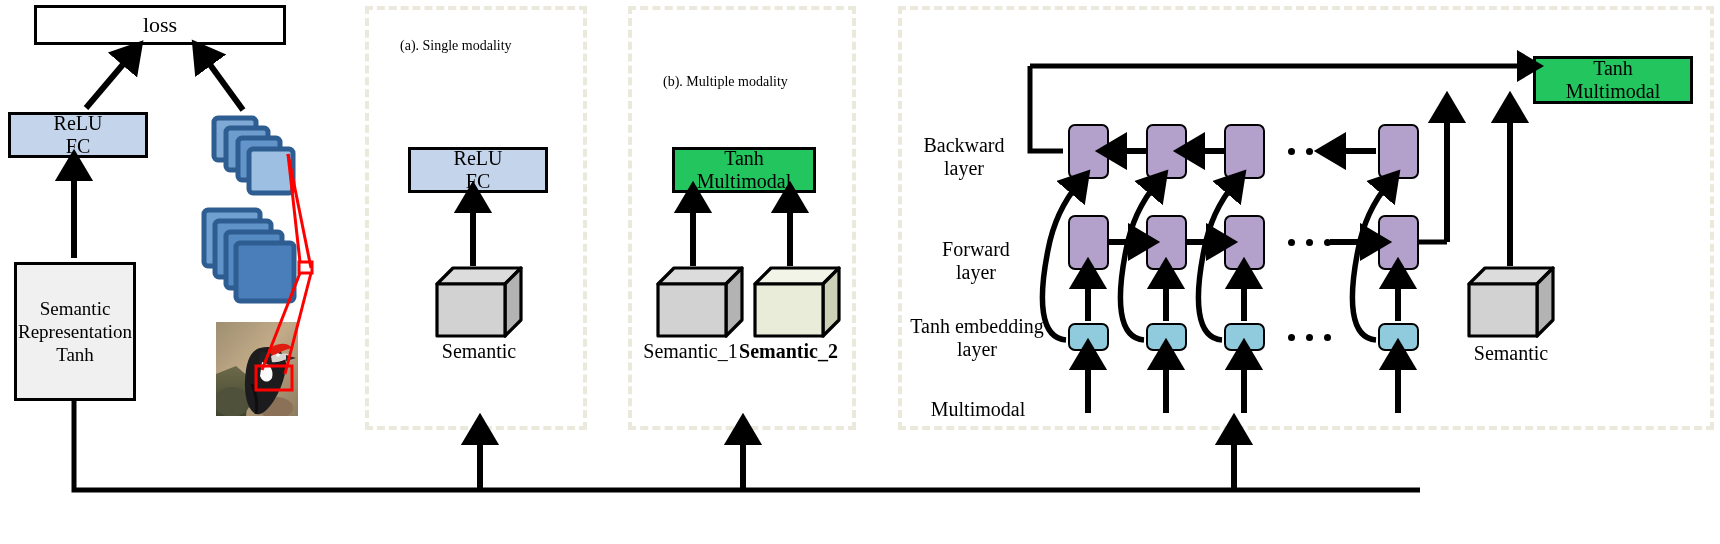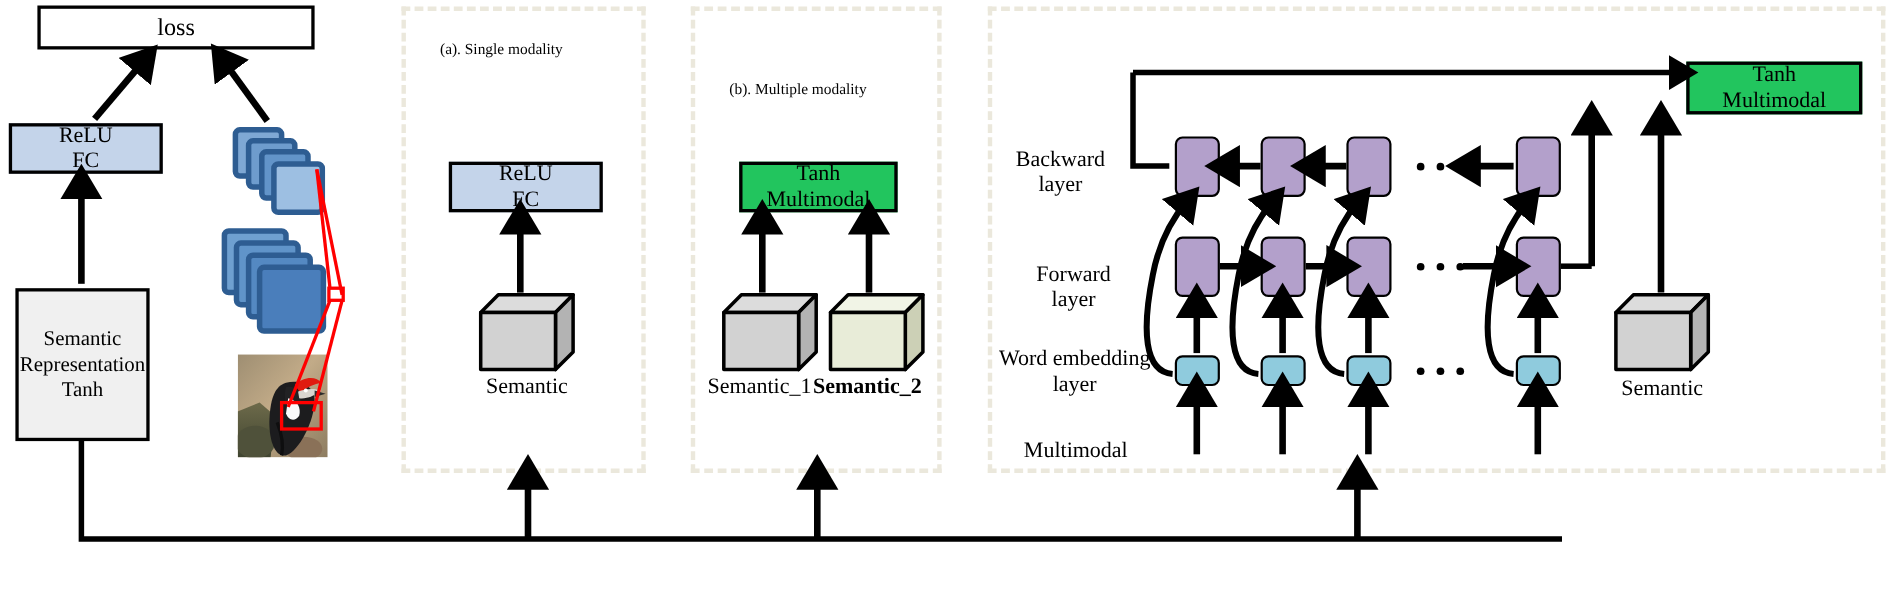--- a/index.html
+++ b/index.html
@@ -235,21 +235,21 @@
 
   <div class="side-label" style="left:900px; top:134px; width:128px;">
     <div>Backward</div>
     <div>layer</div>
   </div>
   <div class="side-label" style="left:912px; top:238px; width:128px;">
     <div>Forward</div>
     <div>layer</div>
   </div>
   <div class="side-label" style="left:906px; top:315px; width:142px;">
-    <div>Word embedding</div>
+    <div>Tanh embedding</div>
     <div>layer</div>
   </div>
   <div class="side-label" style="left:914px; top:398px; width:128px;">
     <div>Multimodal</div>
   </div>
 
   <div class="cell cell-purple" style="left:1068px; top:124px; width:41px; height:55px;"></div>
   <div class="cell cell-purple" style="left:1146px; top:124px; width:41px; height:55px;"></div>
   <div class="cell cell-purple" style="left:1224px; top:124px; width:41px; height:55px;"></div>
   <div class="cell cell-purple" style="left:1378px; top:124px; width:41px; height:55px;"></div>

